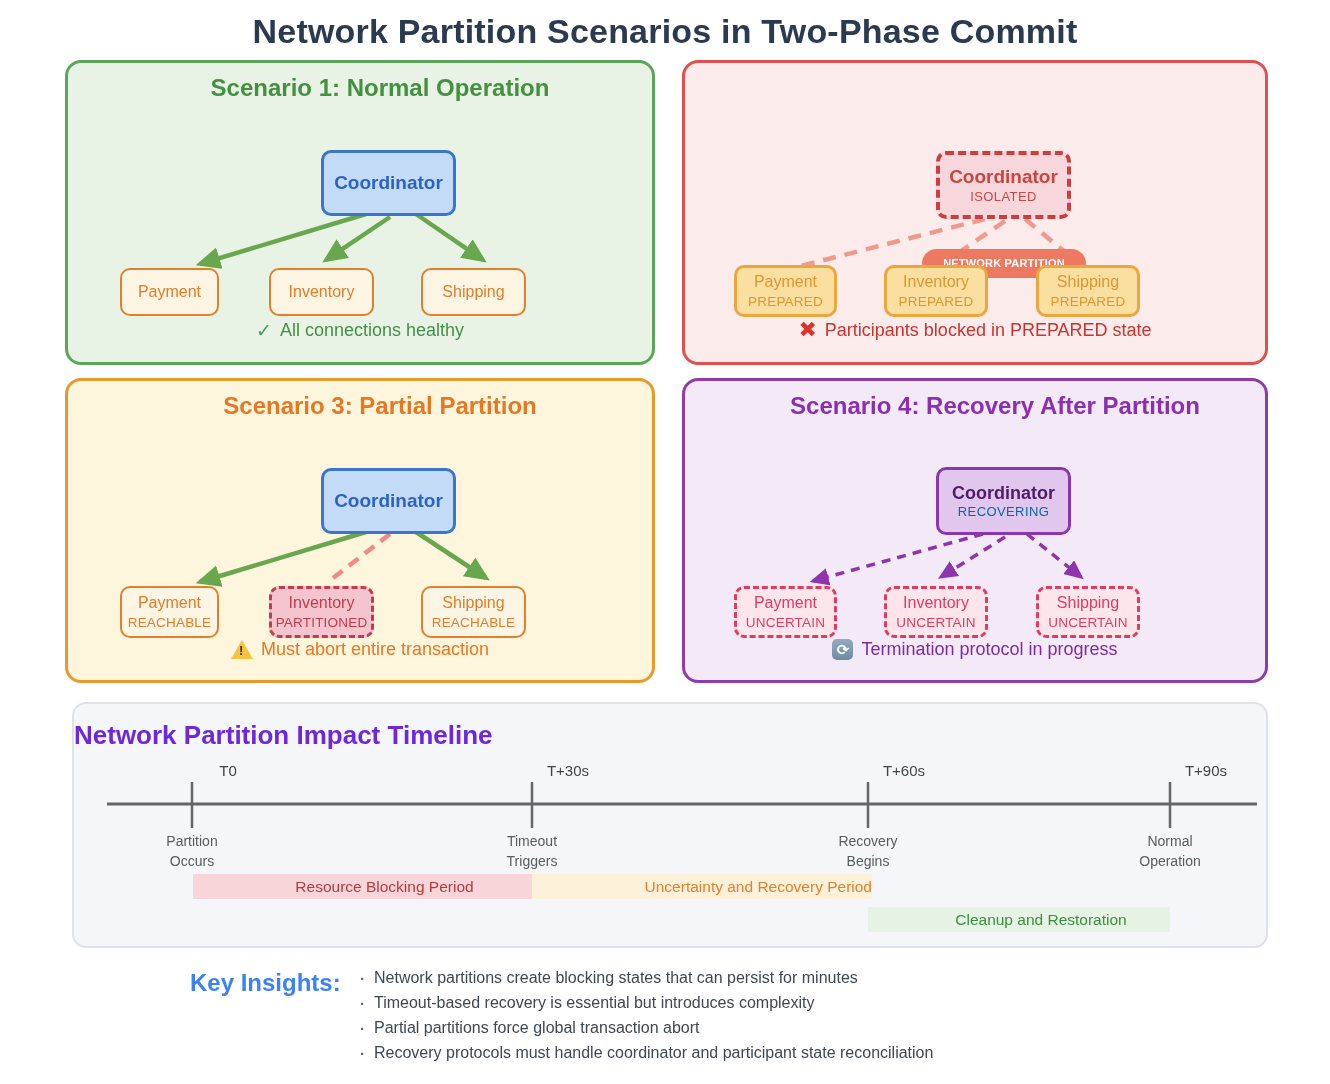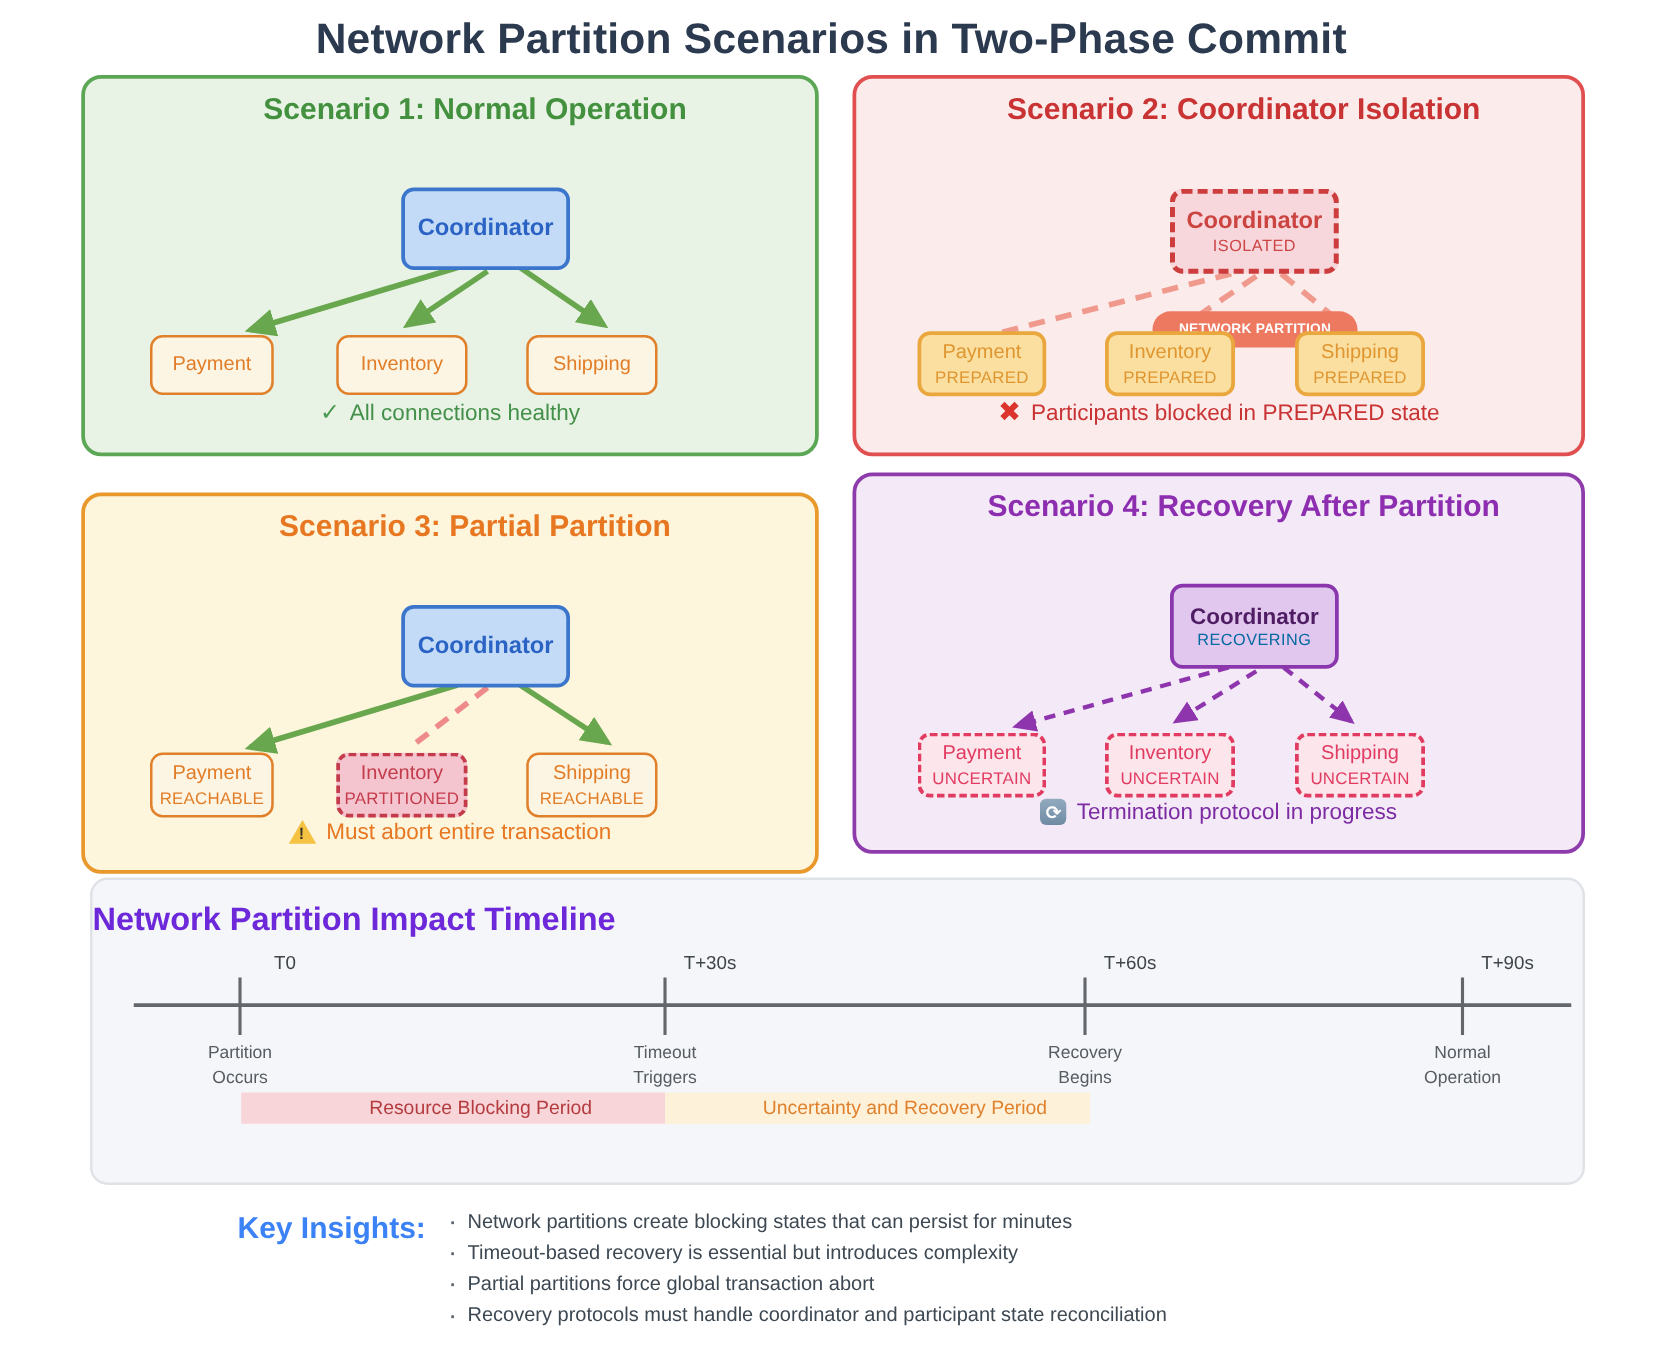--- a/index.html
+++ b/index.html
@@ -10,21 +10,21 @@
   }
   *{margin:0;padding:0;box-sizing:border-box;}
   html,body{width:1330px;height:1084px;background:#ffffff;
     font-family:"Liberation Sans","DejaVu Sans",sans-serif;position:relative;overflow:hidden;}
   .main-title{position:absolute;top:12px;left:0;width:1330px;text-align:center;
     font-size:34px;font-weight:bold;color:var(--ink);letter-spacing:.2px;}
 
   .panel{position:absolute;border-radius:16px;border:3px solid;}
   .panel.p1{left:65px;top:60px;width:590px;height:305px;background:var(--green-bg);border-color:var(--green-border);}
   .panel.p2{left:682px;top:60px;width:586px;height:305px;background:var(--red-bg);border-color:var(--red-border);}
-  .panel.p3{left:65px;top:378px;width:590px;height:305px;background:var(--cream-bg);border-color:var(--orange-border);margin-top:16px;}
+  .panel.p3{left:65px;top:378px;width:590px;height:305px;background:var(--cream-bg);border-color:var(--orange-border);}
   .panel.p4{left:682px;top:378px;width:586px;height:305px;background:var(--purple-bg);border-color:var(--purple-border);}
   .panel-title{position:absolute;top:11px;left:0;width:100%;text-align:center;font-size:24px;font-weight:bold;padding-left:40px;}
   .p1 .panel-title{color:var(--green);}
   .p2 .panel-title{color:var(--red);}
   .p3 .panel-title{color:var(--orange);}
   .p4 .panel-title{color:var(--purple);}
 
   .conn{position:absolute;left:0;top:0;pointer-events:none;}
 
   .coord{position:absolute;border-radius:10px;display:flex;flex-direction:column;
@@ -74,21 +74,21 @@
     background:linear-gradient(#93aabf,#6e8ba3);color:#ffffff;font-size:15px;font-weight:bold;}
 
   .tl-panel{position:absolute;left:72px;top:702px;width:1196px;height:246px;background:#f4f6f9;
     border:2px solid #dfe3e8;border-radius:14px;}
   .tl-title{position:absolute;top:16px;left:0;width:100%;text-align:left;font-size:26px;font-weight:bold;color:#6d28d9;}
   .tl-tick-label{position:absolute;top:58px;transform:translateX(-50%);font-size:15px;color:#3f454a;white-space:nowrap;margin-left:36px;}
   .tl-event{position:absolute;top:128px;width:90px;transform:translateX(-50%);text-align:center;
     font-size:14px;color:#565c61;line-height:1.4;}
   .tl-band{position:absolute;height:25px;font-size:15.5px;text-align:center;line-height:25px;white-space:nowrap;padding-left:44px;}
   .band-0{left:119px;top:170px;width:339px;background:#f8d5d9;color:#b43c3f;}
-  .band-1{left:458px;top:170px;width:340px;background:#fdf1d9;color:#e0812e;}
+  .band-1{left:458px;top:170px;width:340px;background:#fdf1d9;color:#e0812e;text-align:right;}
   .band-2{left:794px;top:203px;width:302px;background:#e6f2e3;color:#3e8e41;}
 
   .insights-label{position:absolute;left:190px;top:969px;font-size:24px;font-weight:bold;color:#3b82f6;}
   .insights-list{position:absolute;left:360px;top:970px;list-style:none;}
   .insight-item{font-size:16px;color:#3d4852;margin-bottom:9px;line-height:1;display:flex;align-items:center;}
   .bullet{color:#5a626b;font-weight:bold;margin-right:9px;font-size:15px;}
 </style>
 </head>
 <body>
 
@@ -123,21 +123,20 @@
     <span>All connections healthy</span>
   </div>
 </section>
 
 <section class="panel p2">
   <svg class="conn" width="586" height="305" viewBox="0 0 586 305">
     <line x1="300" y1="156" x2="100" y2="207" stroke="#f09a8e" stroke-width="4.5" stroke-dasharray="13 9"></line>
     <line x1="320" y1="158" x2="248" y2="207" stroke="#f09a8e" stroke-width="4.5" stroke-dasharray="13 9"></line>
     <line x1="340" y1="156" x2="402" y2="207" stroke="#f09a8e" stroke-width="4.5" stroke-dasharray="13 9"></line>
   </svg>
-  <h2 class="panel-title">Scenario 2: Coordinator Isolation</h2>
   <div class="coord isolated">
     <span class="coord-label">Coordinator</span>
     <span class="coord-state">ISOLATED</span>
   </div>
   <div class="banner">NETWORK PARTITION</div>
   <div class="part amber pos-r1">
     <span class="part-name">Payment</span>
     <span class="part-state">PREPARED</span>
   </div>
   <div class="part amber pos-r2">
@@ -233,20 +232,21 @@
     <line x1="458" y1="4" x2="458" y2="50" stroke="#63676b" stroke-width="2.5"></line>
     <line x1="794" y1="4" x2="794" y2="50" stroke="#63676b" stroke-width="2.5"></line>
     <line x1="1096" y1="4" x2="1096" y2="50" stroke="#63676b" stroke-width="2.5"></line>
   </svg>
   <span class="tl-event" style="left:118px">Partition Occurs</span>
   <span class="tl-event" style="left:458px">Timeout Triggers</span>
   <span class="tl-event" style="left:794px">Recovery Begins</span>
   <span class="tl-event" style="left:1096px">Normal Operation</span>
   <div class="tl-band band-0">Resource Blocking Period</div>
   <div class="tl-band band-1">Uncertainty and Recovery Period</div>
+  <div class="tl-band band-2">Cleanup and Restoration</div>
 </section>
 
 <div class="insights-label">Key Insights:</div>
 <ul class="insights-list">
   <li class="insight-item">
       <span class="bullet">·</span>
       <span>Network partitions create blocking states that can persist for minutes</span>
     </li>
   <li class="insight-item">
       <span class="bullet">·</span>

